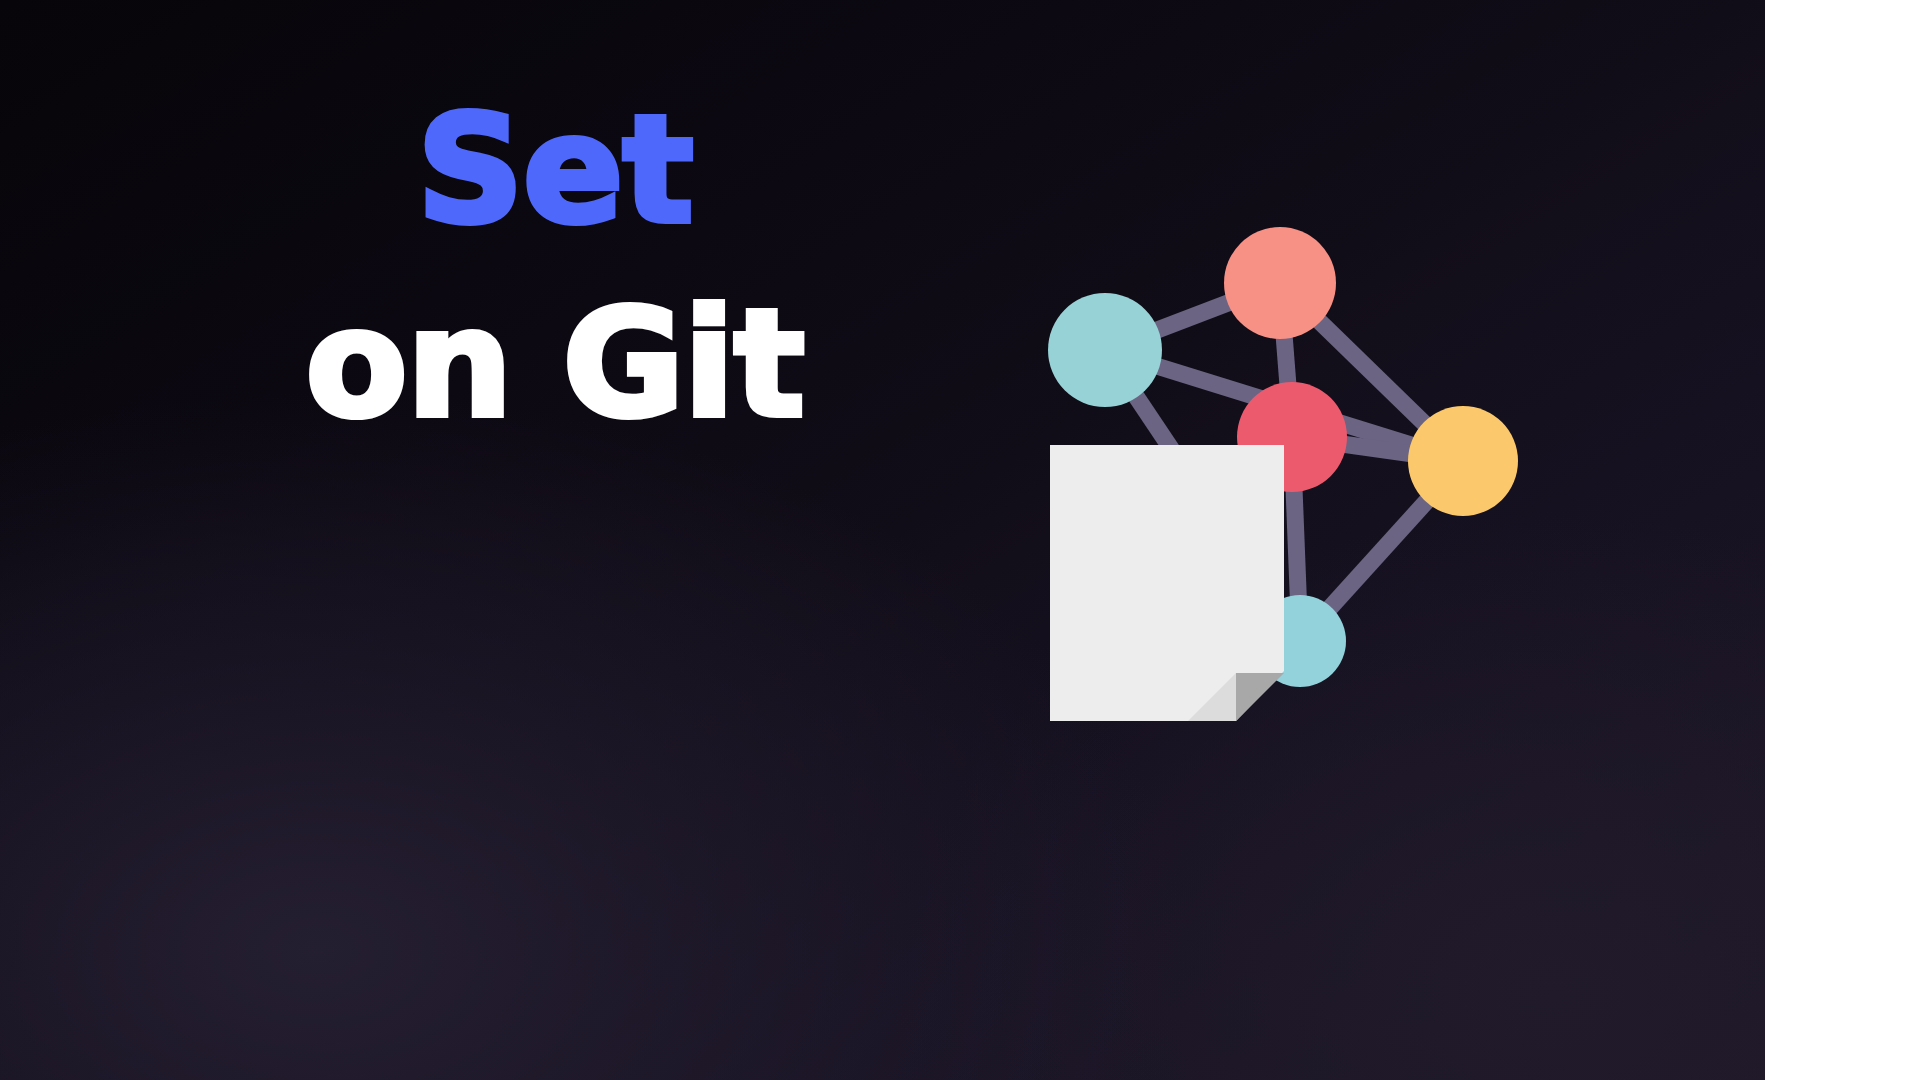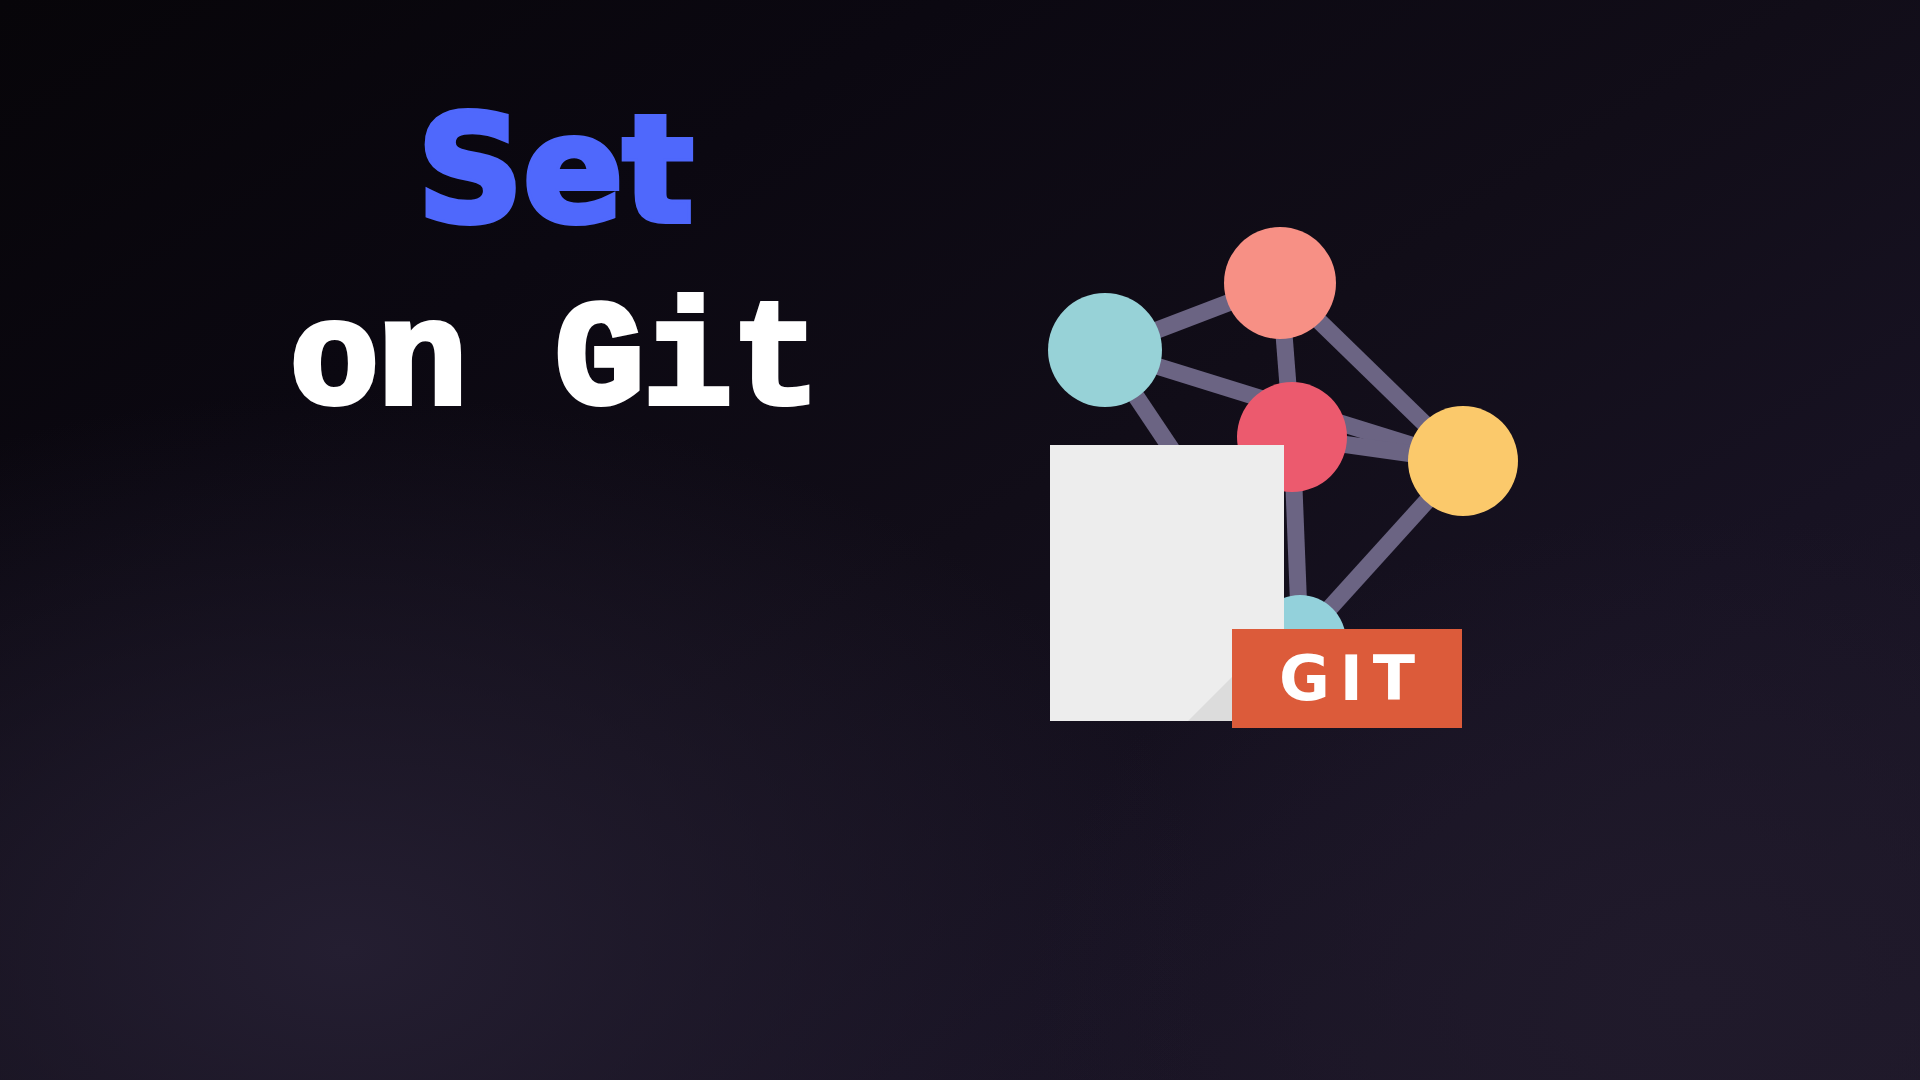--- a/index.html
+++ b/index.html
@@ -3,21 +3,21 @@
 <meta charset="utf-8">
 <style>
   * { margin:0; padding:0; box-sizing:border-box; }
   html, body {
     width:1920px; height:1080px;
     overflow:hidden;
     font-family:"DejaVu Sans", sans-serif;
   }
   #canvas {
     position:relative;
-    width:1920px; height:1080px;
+    width:1765px; height:1080px;
     background:
       radial-gradient(ellipse 1400px 900px at 18% 88%, #241E31 0%, rgba(36,30,49,0) 62%),
       radial-gradient(ellipse 1100px 800px at 88% 92%, #201A2B 0%, rgba(32,26,43,0) 60%),
       linear-gradient(148deg, #070509 0%, #0B0811 26%, #110D18 50%, #171222 72%, #1E1829 100%);
     overflow:hidden;
   }
 
   
   #headline {
     position:absolute;
@@ -32,21 +32,21 @@
   .hl-line {
     display:block;
     font-size:148px;
     font-weight:700;
     -webkit-text-stroke:6px currentColor;
     paint-order:stroke fill;
     margin-bottom:46px;
   }
   .hl-blue  { color:#4F68FC; }
   .hl-white { color:#FFFFFF; }
-  .hl-line:last-child { margin-bottom:0;font-family:Liberation Mono, monospace; }
+  .hl-line:last-child { margin-bottom:0; }
 
   
   #artwork {
     position:absolute;
     left:1210px; top:255px;
     width:640px; height:640px;
   }
   #artwork svg { display:block; width:640px; height:640px; overflow:visible; }
 
   .edge { stroke:#6B6483; stroke-width:17; stroke-linecap:butt; }
@@ -108,17 +108,14 @@
 
         <path d="M 26 418 L 74 418 L 26 466 Z" fill="#A8A8A8"></path>
       </g>
 
       <g>
         <circle cx="253" cy="206" r="55" fill="#FBC96B"></circle>
       </g>
     </svg>
   </div>
 
-  <div id="git-badge">
-    <span>GIT</span>
-  </div>
 
 </div>
 
 </body></html>

